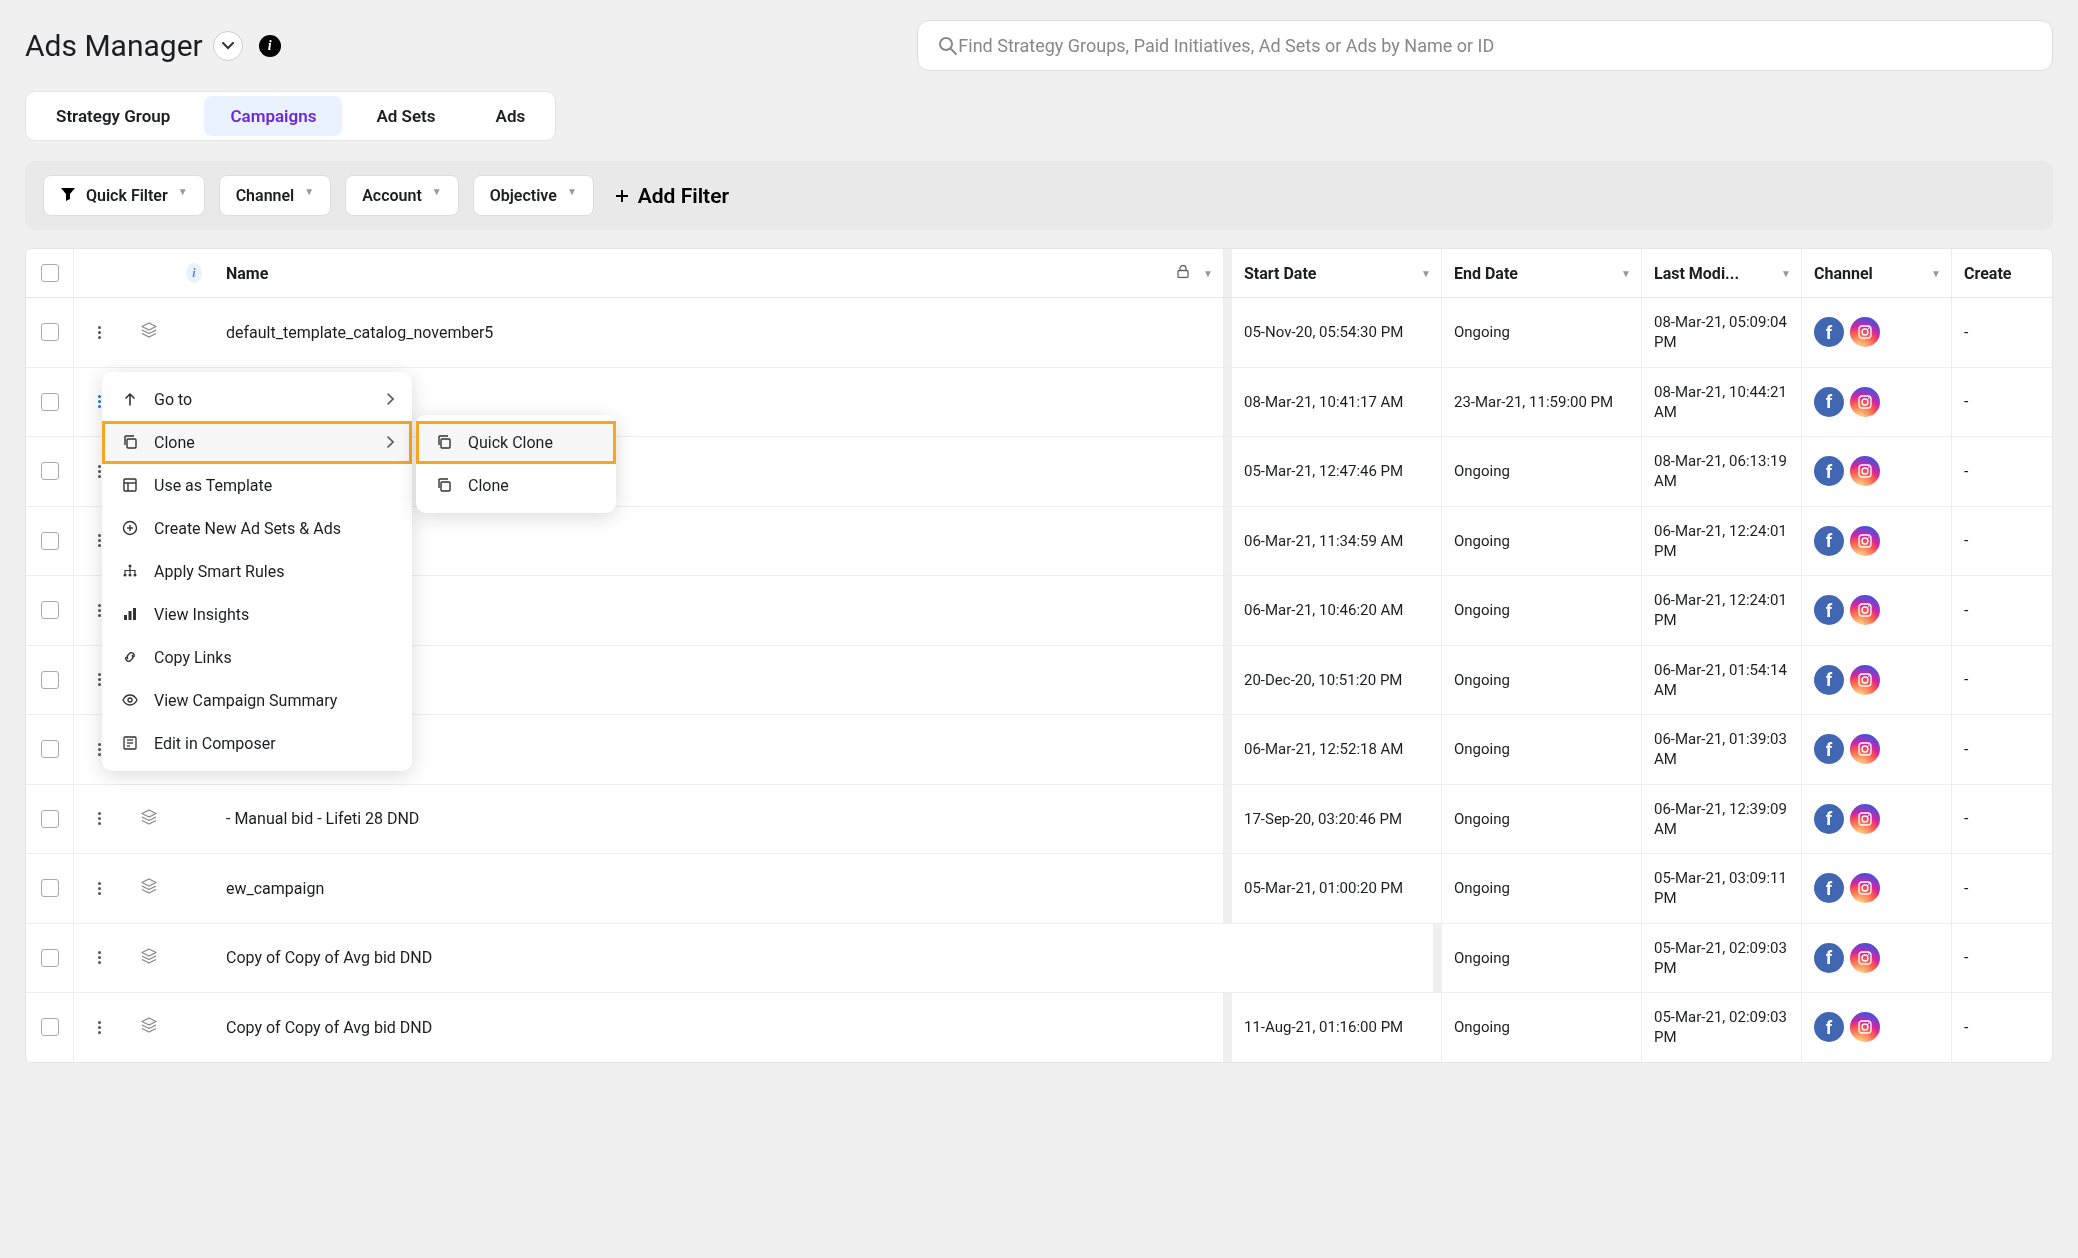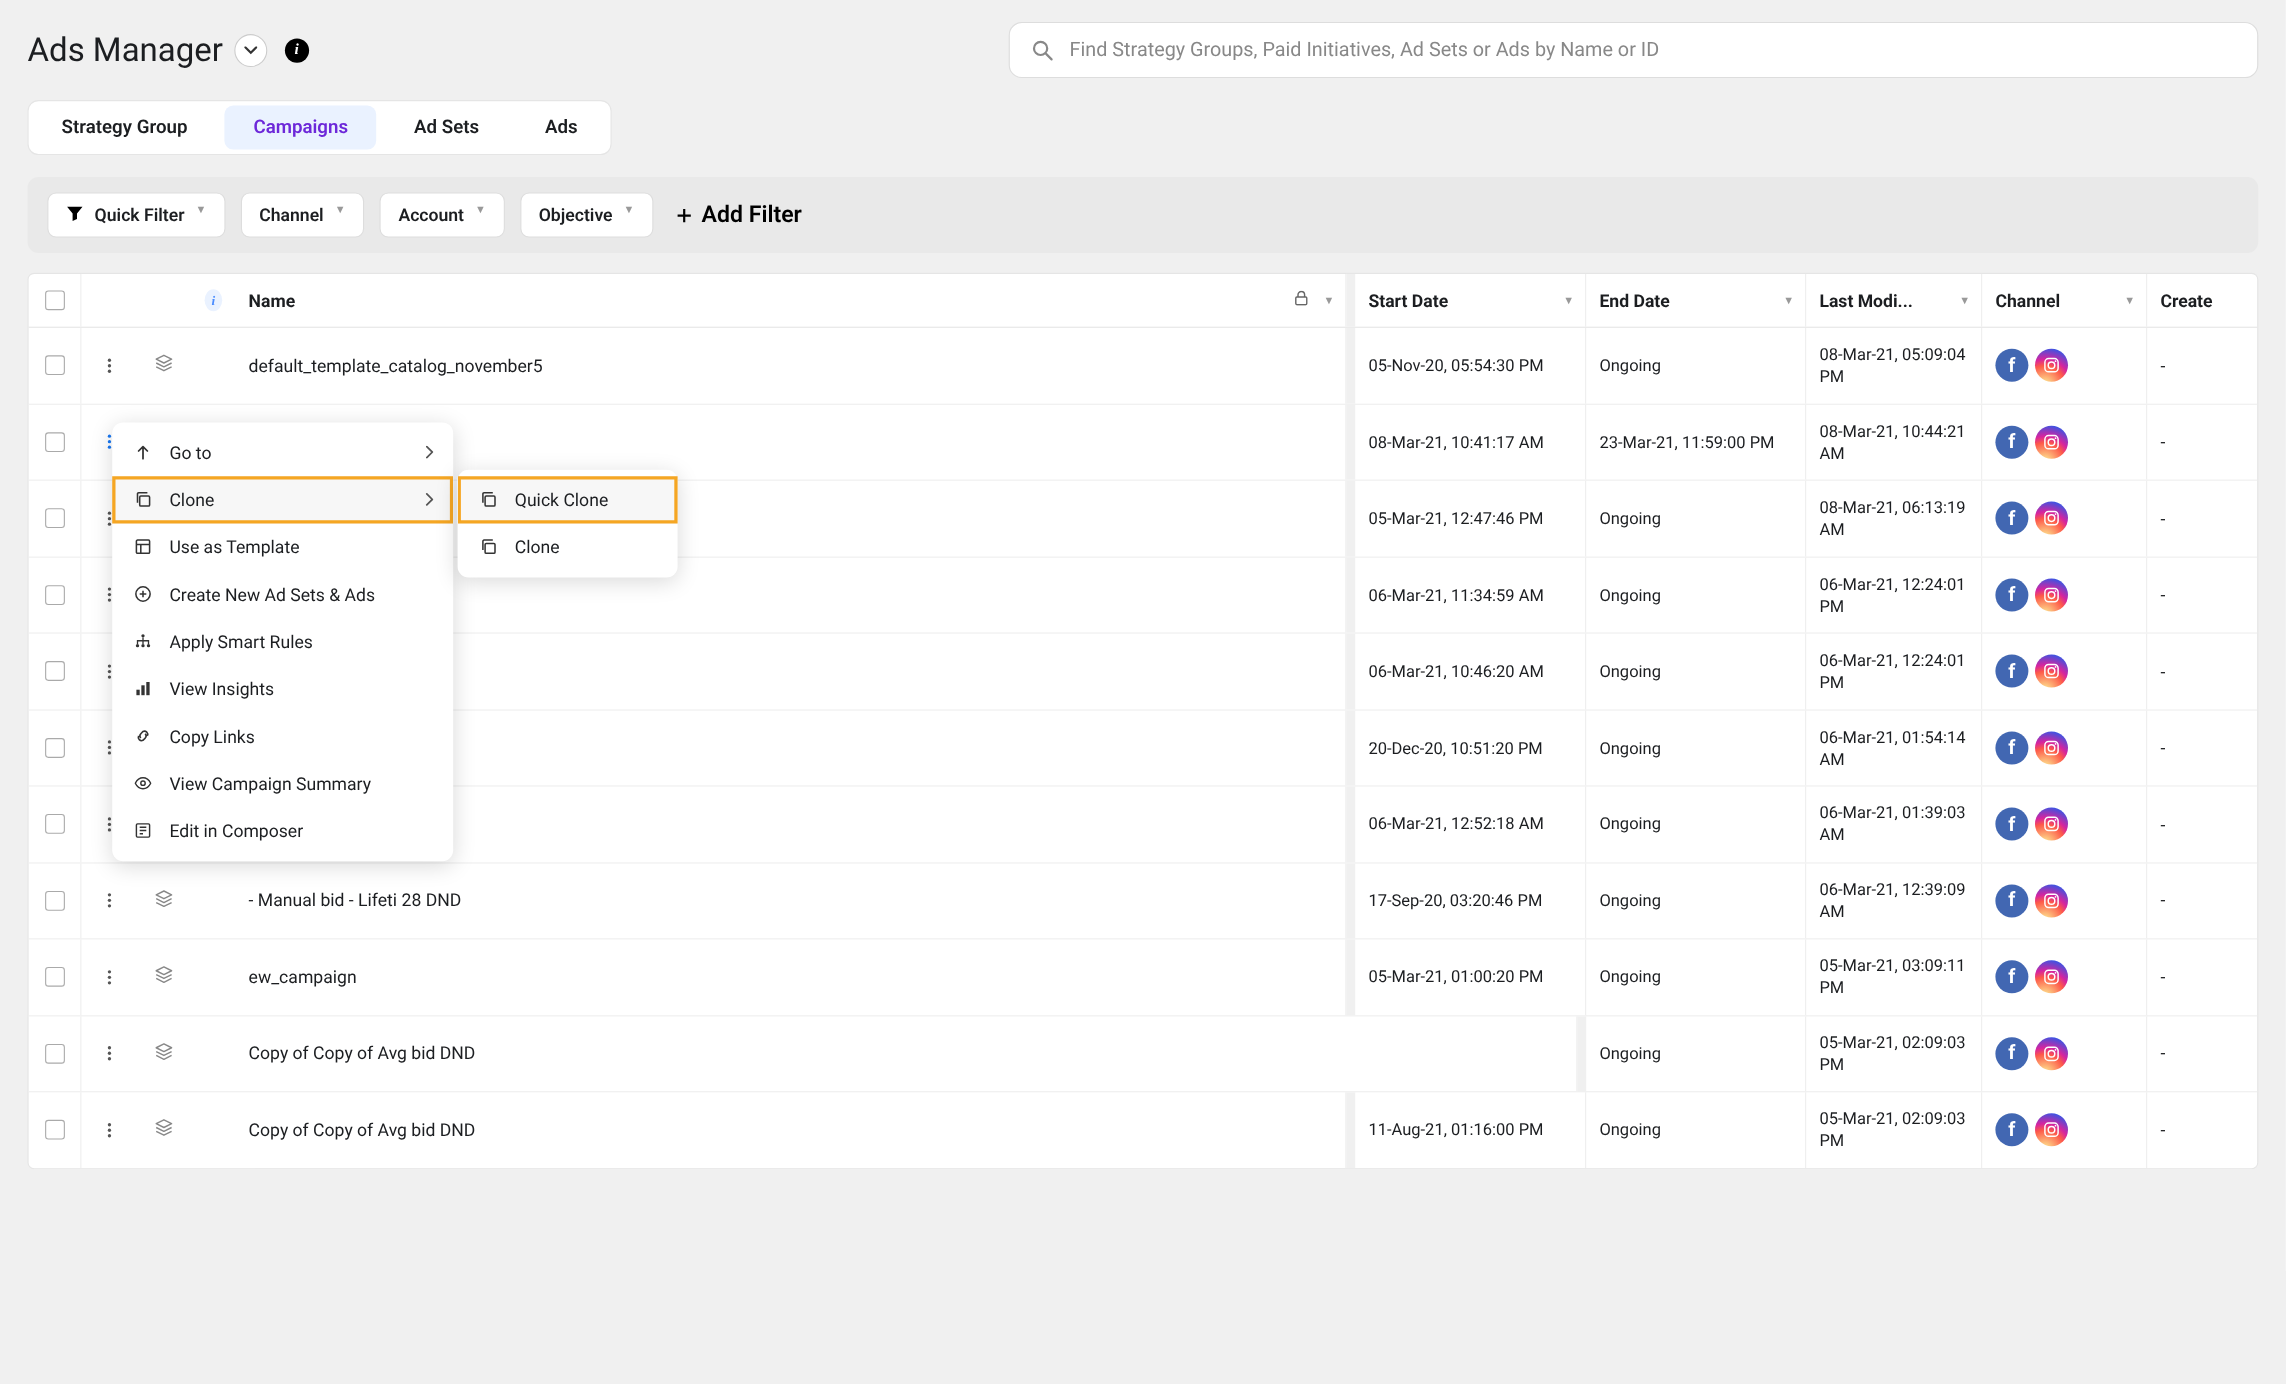--- a/index.html
+++ b/index.html
@@ -3,21 +3,21 @@
 <meta charset="utf-8">
 <style>
 *{box-sizing:border-box;margin:0;padding:0;font-family:-apple-system,BlinkMacSystemFont,"Segoe UI",Roboto,Helvetica,Arial,sans-serif;}
 body{background:#f0f0f0;padding:20px 25px 0 25px;color:#1c1e21;}
 .header-row{display:flex;align-items:center;margin-bottom:20px;}
 .title-wrap{display:flex;align-items:center;gap:10px;}
 .title{font-size:30px;font-weight:400;}
 .chev-btn{width:30px;height:30px;border-radius:50%;border:1px solid #ccc;background:#fff;display:flex;align-items:center;justify-content:center;cursor:pointer;}
 .info-circle{width:22px;height:22px;border-radius:50%;background:#000;color:#fff;font-style:italic;font-weight:700;font-family:Georgia,serif;display:flex;align-items:center;justify-content:center;font-size:14px;margin-left:6px;}
 .search-wrap{margin-left:auto;flex:0 0 56%;}
-.search-box{display:flex;align-items:center;background:#fff;border:1px solid #ddd;border-radius:12px;padding:14px 20px;gap:14px;}
+.search-box{display:flex;align-items:center;background:#fff;border:1px solid #ddd;border-radius:12px;padding:14px 20px;}
 .search-box input{border:none;outline:none;flex:1;font-size:18px;color:#333;}
 .search-box input::placeholder{color:#888;}
 .tabs{display:inline-flex;background:#fff;border-radius:10px;border:1px solid #e5e5e5;overflow:hidden;margin-bottom:20px;}
 .tab{padding:14px 30px;font-size:17px;font-weight:600;cursor:pointer;color:#1c1e21;}
 .tab.active{background:#eaf2ff;color:#6d28d9;border-radius:8px;margin:4px;padding:10px 26px;}
 .filters-bar{background:#e9e9e9;border-radius:10px;padding:14px 18px;display:flex;gap:14px;align-items:center;margin-bottom:18px;}
 .filter-btn{background:#fff;border:1px solid #ddd;border-radius:8px;padding:10px 16px;display:flex;align-items:flex-start;gap:10px;font-size:16px;font-weight:600;cursor:pointer;}
 .tri{font-size:10px;color:#999;}
 .add-filter{background:transparent;border:none;font-size:21px;font-weight:600;display:flex;align-items:center;gap:8px;cursor:pointer;margin-left:6px;}
 .table-wrap{background:#fff;border:1px solid #e5e5e5;border-radius:6px;overflow:visible;}
@@ -203,21 +203,21 @@
       <div class="row">
         <div class="td col-check">
           <div class="checkbox"></div>
         </div>
         <div class="td col-actions" style="position: relative;">
           <div class="kebab blue">
             <span></span>
             <span></span>
             <span></span>
           </div>
-          <div class="context-menu" style="left: 28px; top: 16px; text-align: right;">
+          <div class="context-menu" style="left: 28px; top: 4px; text-align: right;">
             <div class="menu-item">
               <span class="menu-icon">
                 <svg width="16" height="16" viewBox="0 0 16 16">
                   <path d="M8 14V3M4 7l4-4 4 4" stroke="#333" stroke-width="1.6" fill="none" stroke-linecap="round" stroke-linejoin="round"></path>
                 </svg>
               </span>
               <span>Go to</span>
               <span class="chev-r"><svg width="8" height="12" viewBox="0 0 8 12">
                   <path d="M2 1l5 5-5 5" stroke="#555" stroke-width="1.6" fill="none" stroke-linecap="round"></path>
                 </svg></span>

